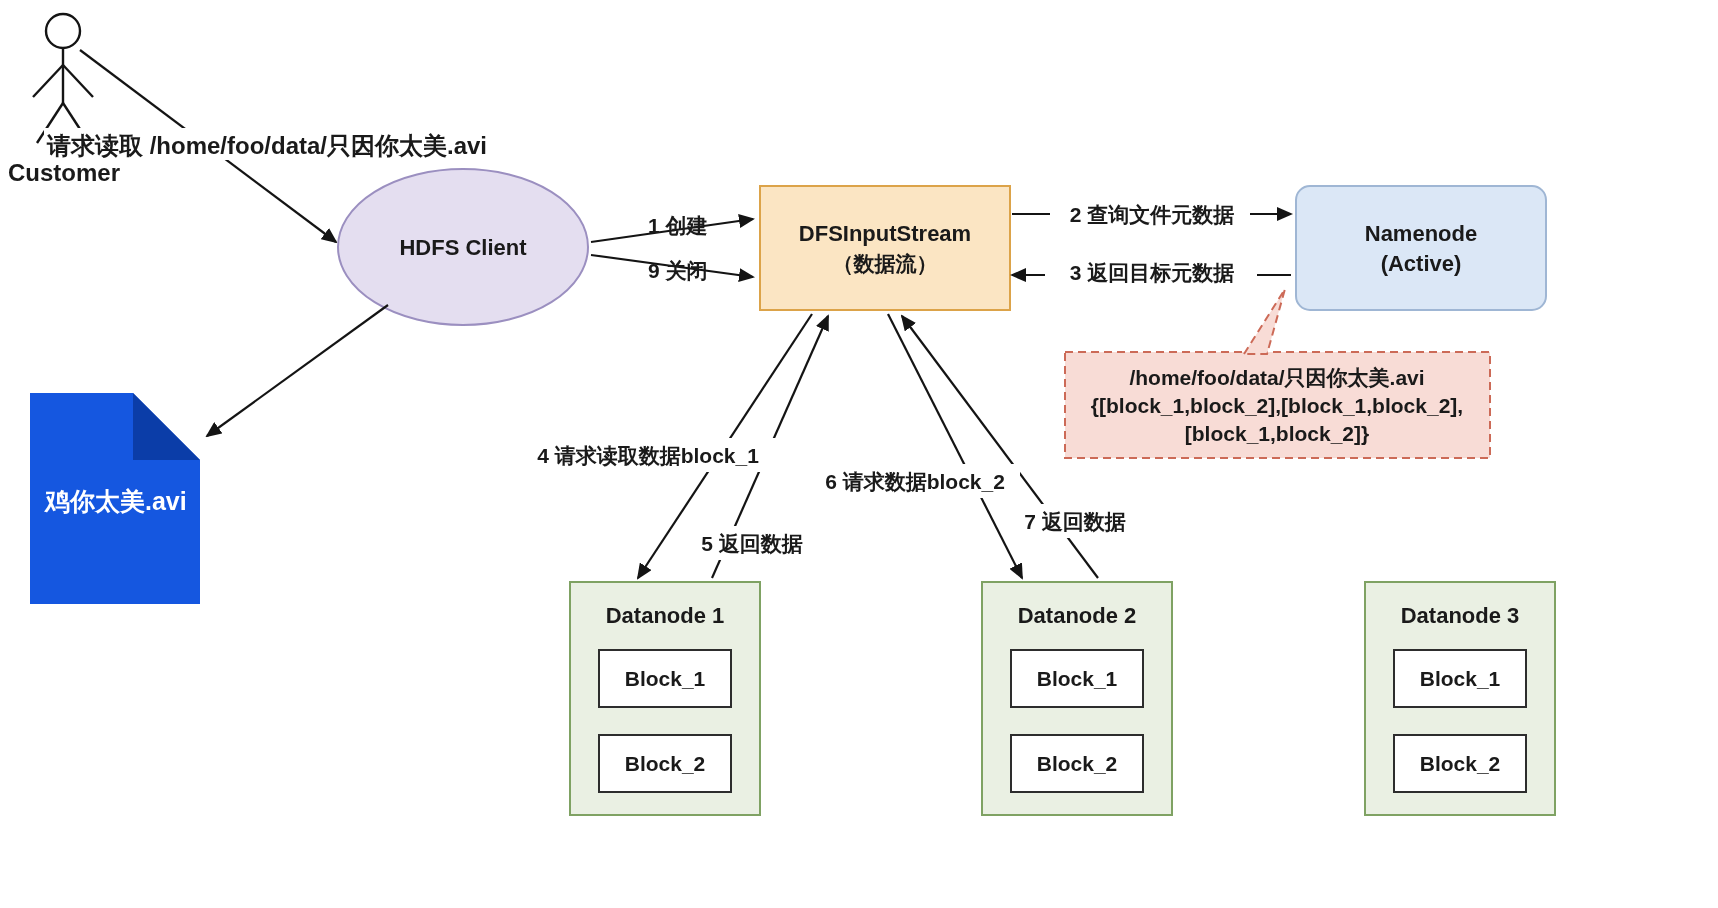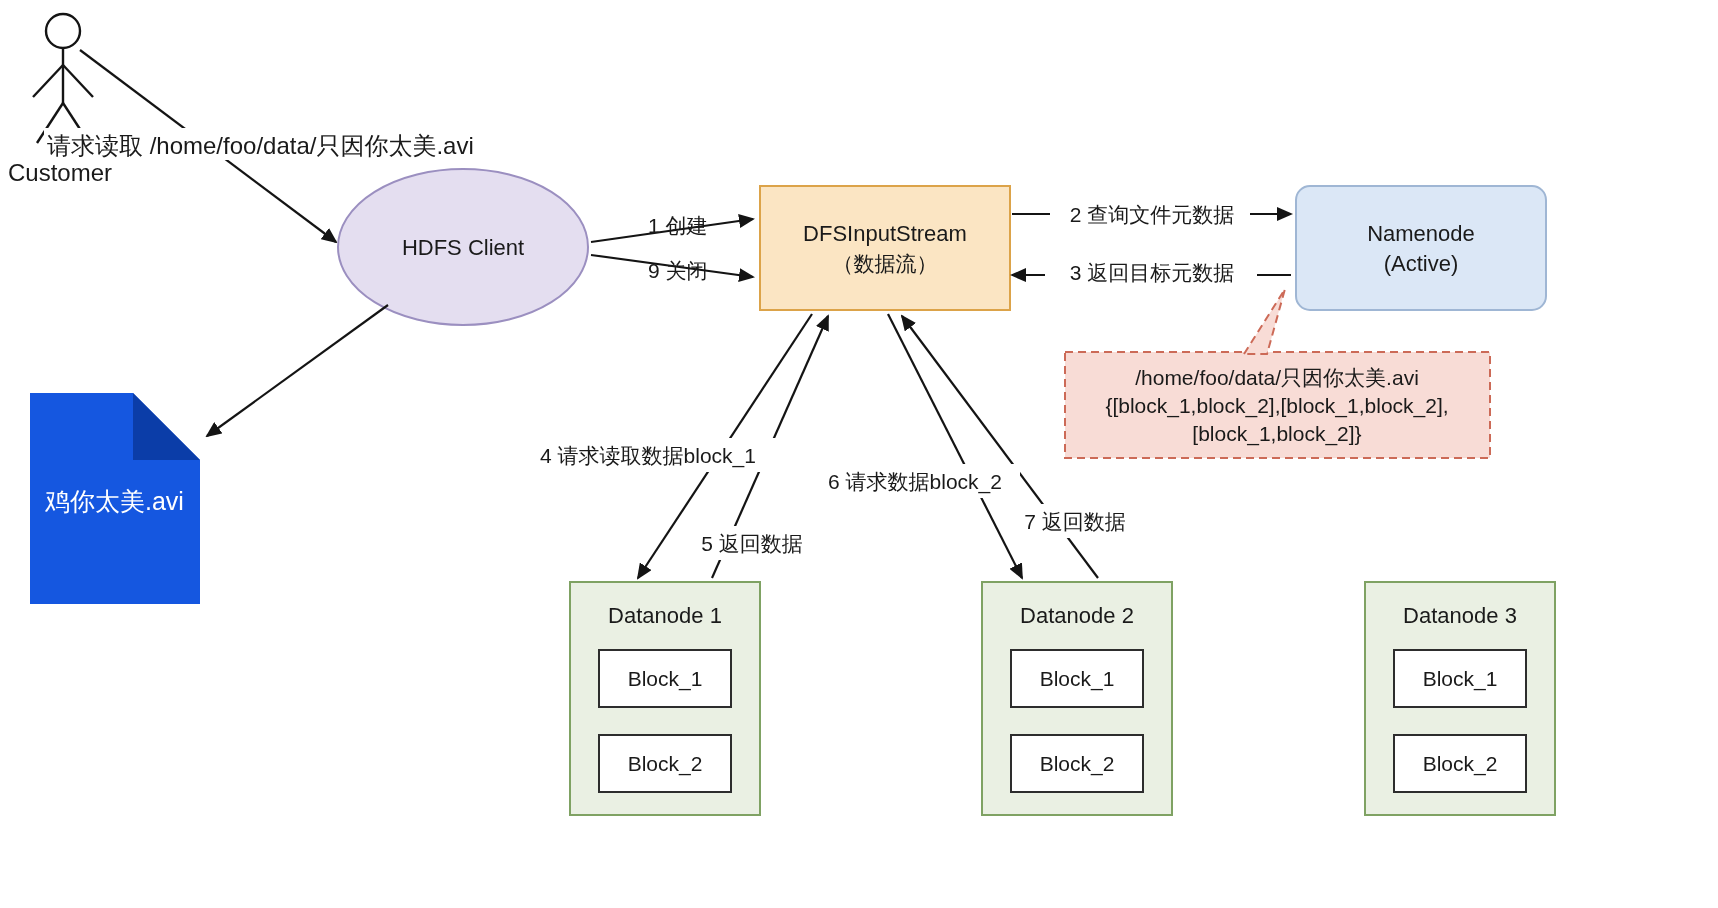--- a/index.html
+++ b/index.html
@@ -1,16 +1,16 @@
 <!DOCTYPE html>
 <html><head>
 <meta charset="utf-8">
 <style>
   html,body{margin:0;padding:0;background:#ffffff;}
-  .stage{width:1718px;height:908px;position:relative;font-family:"Liberation Sans",sans-serif;overflow:hidden;}
+  .stage{width:1718px;height:908px;position:relative;font-family:"Liberation Sans",sans-serif;overflow:hidden;font-weight:bold;}
   svg{display:block;}
   svg text{font-family:"Liberation Sans",sans-serif;fill:#1a1a1a;}
   .t{font-size:21px;}
   .t-lg{font-size:24px;}
   .t-node{font-size:22px;}
   .t-file{font-size:25px;fill:#ffffff;}
   .edge{stroke:#141414;stroke-width:2.2;fill:none;}
   .figure{stroke:#141414;stroke-width:2.4;fill:none;}
   .labelbg{fill:#ffffff;}
   .blockbox{fill:#ffffff;stroke:#2d2d2d;stroke-width:2;}

